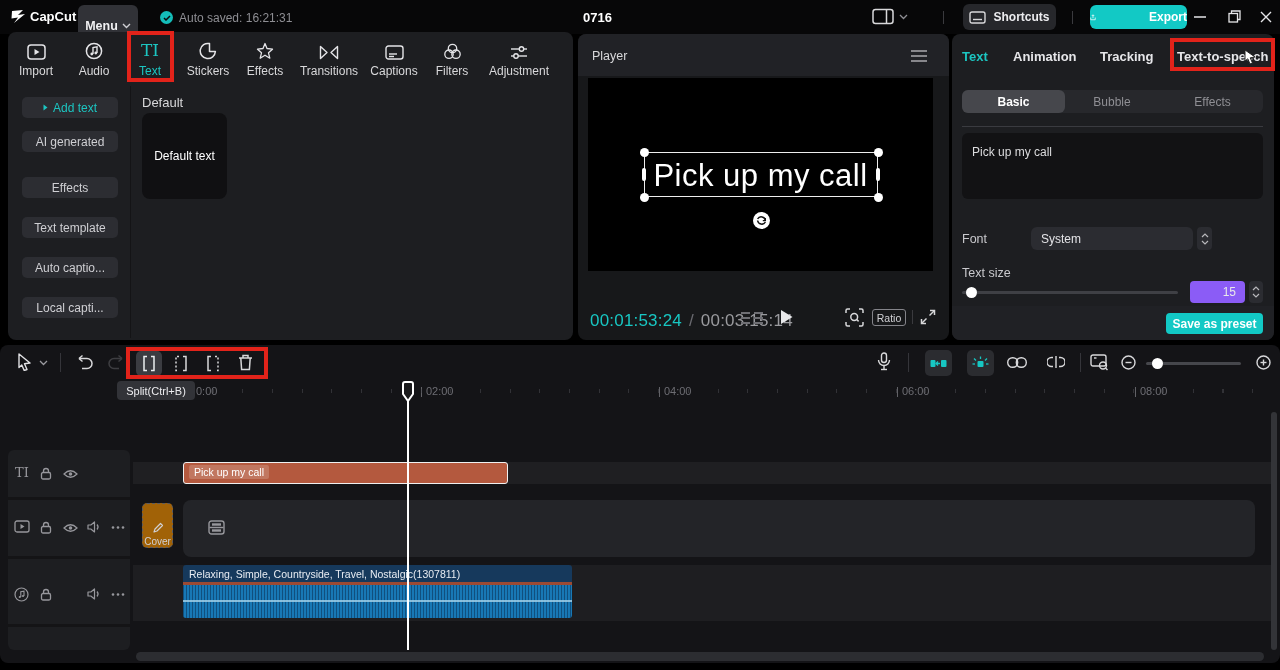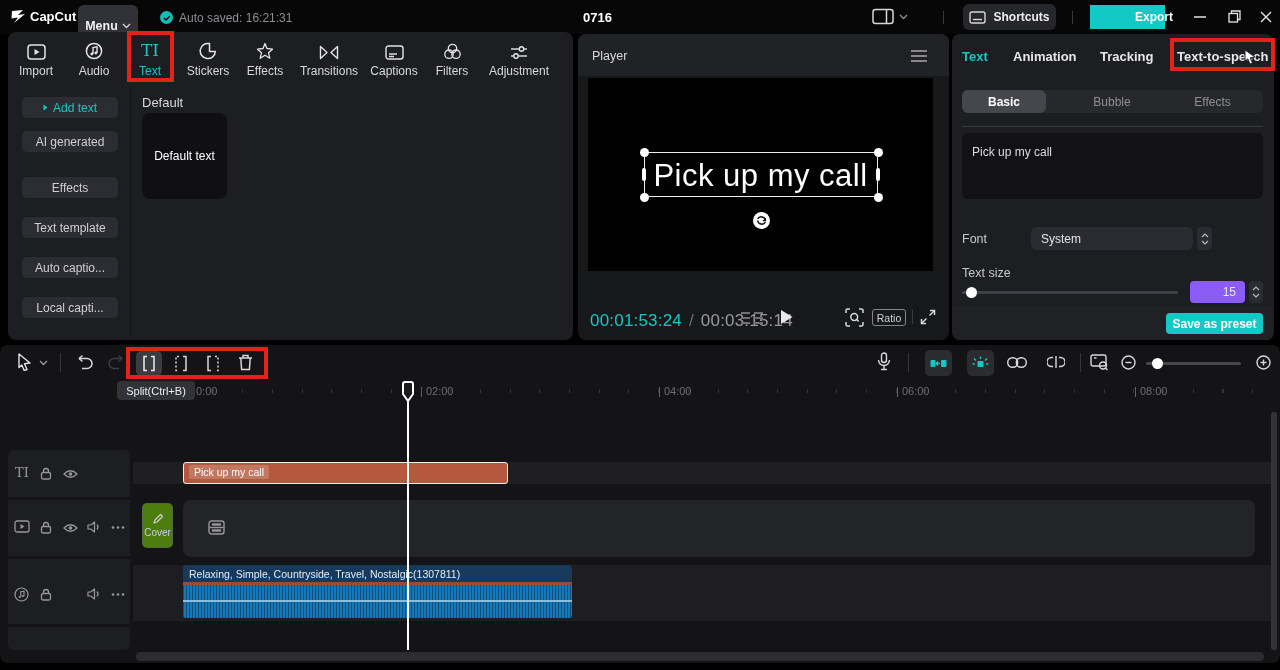--- a/index.html
+++ b/index.html
@@ -68,21 +68,21 @@
 
 <div class="abs tbtn" style="left:963px;top:4px;width:93px;height:26px;background:#26272b;border-radius:6px;">
   <svg width="17" height="13" viewBox="0 0 17 13" style="margin-right:7px;">
       <rect x="1" y="1" width="15" height="11" rx="2" fill="none" stroke="#d8d8da" stroke-width="1.4"></rect>
       <line x1="4" y1="8.5" x2="13" y2="8.5" stroke="#d8d8da" stroke-width="1.4"></line>
     </svg>
   <span style="font-size:12px;font-weight:600;color:#ececef;">Shortcuts</span>
 </div>
 <div class="abs" style="left:1072px;top:11px;width:1px;height:13px;background:#3a3a3e;"></div>
 
-<div class="abs tbtn" style="left:1090px;top:5px;width:75px;height:24px;background:#12c9c5;border-radius:0;gap:48px;">
+<div class="abs tbtn" style="left:1090px;top:5px;width:97px;height:24px;background:#12c9c5;border-radius:6px;gap:48px;">
   <svg width="12" height="13" viewBox="0 0 12 13" style="margin-right:5px;">
       <path d="M6 8 V1.5 M3.5 3.5 L6 1 L8.5 3.5" stroke="#fff" stroke-width="1.5" fill="none"></path>
       <path d="M1.5 6.5 V11 H10.5 V6.5" stroke="#fff" stroke-width="1.5" fill="none"></path>
     </svg>
   <span style="font-size:12px;font-weight:700;color:#fff;">Export</span>
 </div>
 
 <span class="abs" style="left:1194px;top:16px;">
     <svg width="12" height="2" viewBox="0 0 12 2">
       <line x1="0" y1="1" x2="12" y2="1" stroke="#e6e6e9" stroke-width="1.5"></line>
@@ -299,21 +299,21 @@
 <span class="abs" style="left:1100px;top:49px;font-size:13px;font-weight:600;color:#e6e6e9;">Tracking</span>
 <span class="abs" style="left:1177px;top:49px;font-size:13px;font-weight:600;color:#e6e6e9;white-space:nowrap;">Text-to-speech</span>
 <div class="redbox" style="left:1170px;top:38px;width:105px;height:33px;"></div>
 <span class="abs" style="left:1243px;top:49px;z-index:45;">
   <svg width="15" height="16" viewBox="0 0 15 16">
       <path d="M2 1 L12 8 L7.2 8.8 L9.5 14 L7 15 L4.8 9.8 L2 12 Z" fill="#fff" stroke="#222" stroke-width="1"></path>
     </svg>
 </span>
 
 <div class="abs" style="left:962px;top:90px;width:301px;height:23px;background:#27282c;border-radius:6px;"></div>
-<div class="abs seg" style="left:962px;top:90px;width:84px;background:#46474c;border-radius:6px;color:#fff;font-weight:600;">Basic</div>
+<div class="abs seg" style="left:962px;top:90px;width:103px;background:#46474c;border-radius:6px;color:#fff;font-weight:600;">Basic</div>
 <div class="abs seg" style="left:1062px;top:90px;width:100px;">Bubble</div>
 <div class="abs seg" style="left:1162px;top:90px;width:101px;">Effects</div>
 
 <div class="abs" style="left:962px;top:126px;width:301px;height:1px;background:#3a3b40;"></div>
 
 <div class="abs" style="left:962px;top:133px;width:301px;height:66px;background:#121214;border-radius:6px;padding:9px 10px;">
   <span style="font-size:12px;color:#dcdcde;">Pick up my call</span>
 </div>
 
 <span class="abs" style="left:962px;top:232px;font-size:12.5px;color:#c9c9cd;">Font</span>
@@ -580,21 +580,21 @@
 <span class="abs dim" style="left:208px;top:520px;">
   <svg width="17" height="15" viewBox="0 0 17 15">
       <rect x="1" y="1" width="15" height="13" rx="2.5" fill="none" stroke="currentColor" stroke-width="1.4"></rect>
       <line x1="1.5" y1="7.5" x2="15.5" y2="7.5" stroke="currentColor" stroke-width="1.4"></line>
       <rect x="4" y="3.3" width="9" height="2.4" fill="currentColor"></rect>
       <rect x="4" y="9.3" width="9" height="2.4" fill="currentColor"></rect>
     </svg>
 </span>
 <div class="abs" style="left:133px;top:565px;width:1139px;height:56px;background:#1e1e21;"></div>
 
-<div class="abs" style="left:142px;top:503px;width:31px;height:45px;background:#4d7c0f;border:1px dashed #5b5b60;border-radius:5px;display:flex;flex-direction:column;align-items:center;justify-content:center;">
+<div class="abs" style="left:142px;top:503px;width:31px;height:45px;background:#a16207;border:1px dashed #5b5b60;border-radius:5px;display:flex;flex-direction:column;align-items:center;justify-content:flex-end;">
   <svg width="12" height="12" viewBox="0 0 12 12">
       <path d="M2 10 L3 7 L8.5 1.5 L10.5 3.5 L5 9 L2 10 Z" fill="none" stroke="#d0d0d3" stroke-width="1.2" stroke-linejoin="round"></path>
     </svg>
   <span style="font-size:10px;color:#cfcfd3;margin-top:2px;">Cover</span>
 </div>
 
 <div class="abs" style="left:183px;top:462px;width:325px;height:22px;background:#b4593e;border:1.5px solid #f0f0f0;border-radius:3px;">
   <span style="position:absolute;left:5px;top:2px;font-size:10.5px;color:#fff;background:rgba(255,255,255,.18);border-radius:2px;padding:1px 5px;white-space:nowrap;">Pick up my call</span>
 </div>
 

